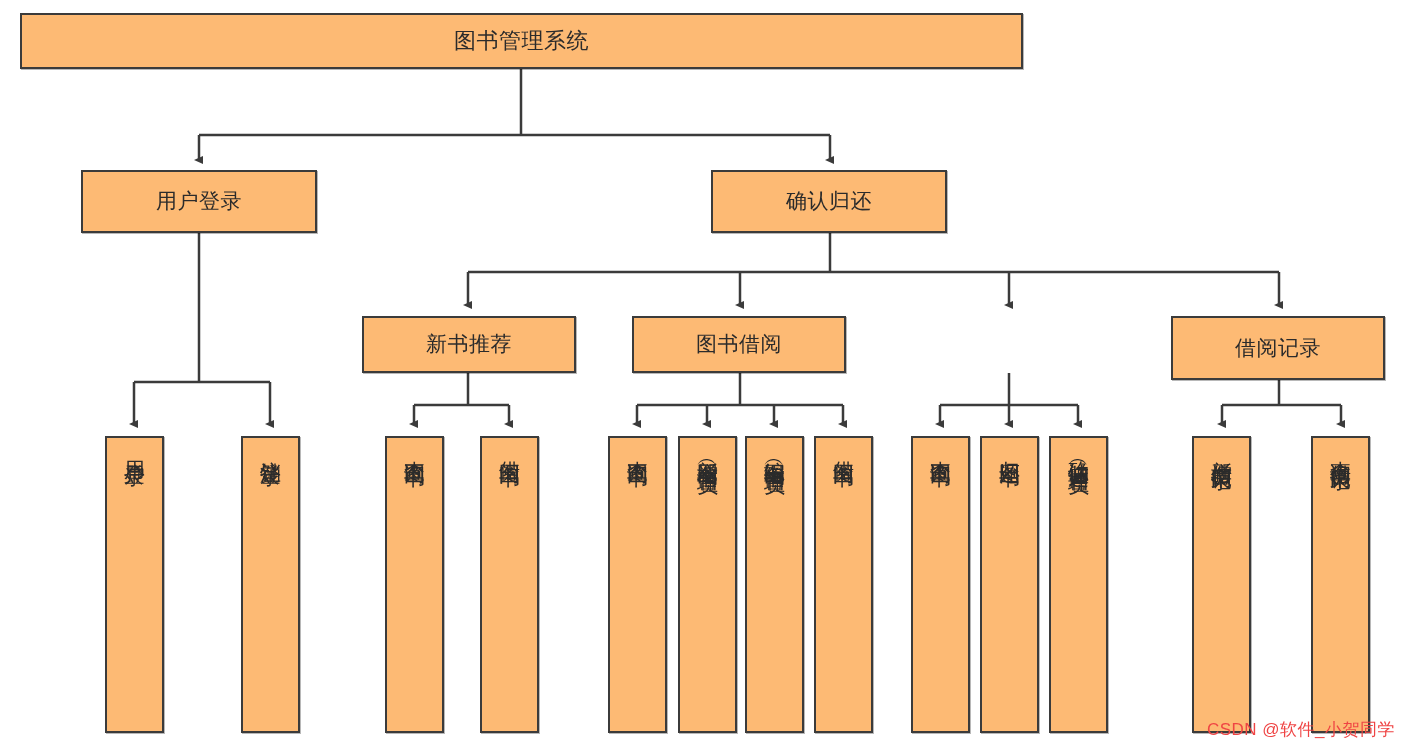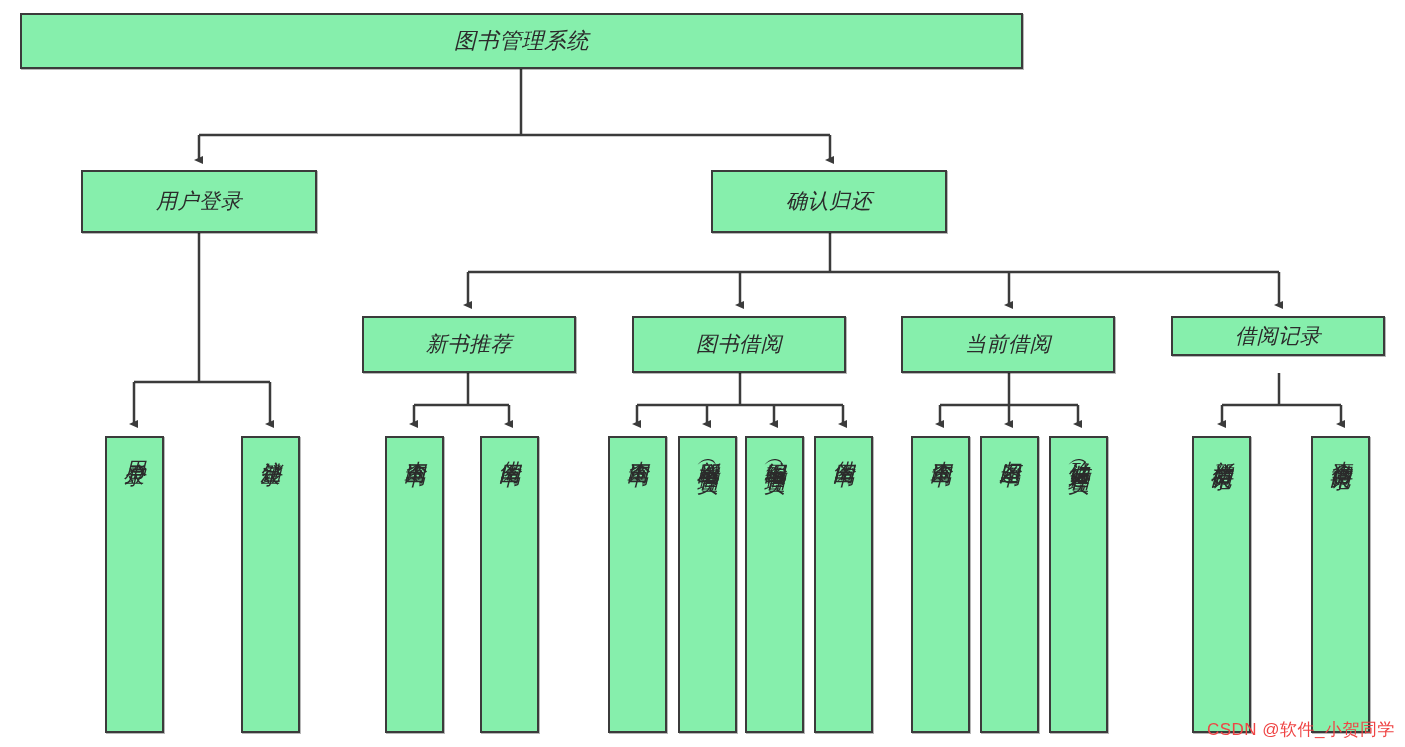--- a/index.html
+++ b/index.html
@@ -23,27 +23,26 @@
     left: 0;
     top: 0;
     width: 1405px;
     height: 747px;
     pointer-events: none;
   }
   .node {
     position: absolute;
     box-sizing: border-box;
     border: 2px solid #3b3b3b;
-    background: #86efac;
+    background: #fdba74;
     display: flex;
     align-items: center;
     justify-content: center;
     color: #2b2b2b;
     box-shadow: 1px 1px 0 rgba(0,0,0,0.28);
-    font-style: italic;
   }
   .node .label {
     text-align: center;
     line-height: 1.18;
     letter-spacing: 0.5px;
     white-space: pre;
   }
   .node.horiz .label {
     font-size: 21px;
   }
@@ -138,24 +137,21 @@
   <div class="node horiz" style="left:711px; top:170px; width:236px; height:63px;">
     <span class="label">确认归还</span>
   </div>
 
   <div class="node horiz" style="left:632px; top:316px; width:214px; height:57px;">
     <span class="label">图书借阅</span>
   </div>
   <div class="node horiz" style="left:362px; top:316px; width:214px; height:57px;">
     <span class="label">新书推荐</span>
   </div>
-  <div class="node horiz" style="left:901px; top:316px; width:214px; height:57px;">
-    <span class="label">当前借阅</span>
-  </div>
-  <div class="node horiz" style="left:1171px; top:316px; width:214px; height:40px;">
+  <div class="node horiz" style="left:1171px; top:316px; width:214px; height:64px;">
     <span class="label">借阅记录</span>
   </div>
 
   <div class="node vert" style="left:105px; top:436px; width:59px; height:297px;">
     <span class="label">用户登录</span>
   </div>
   <div class="node vert" style="left:241px; top:436px; width:59px; height:297px;">
     <span class="label">注销登录</span>
   </div>
 

